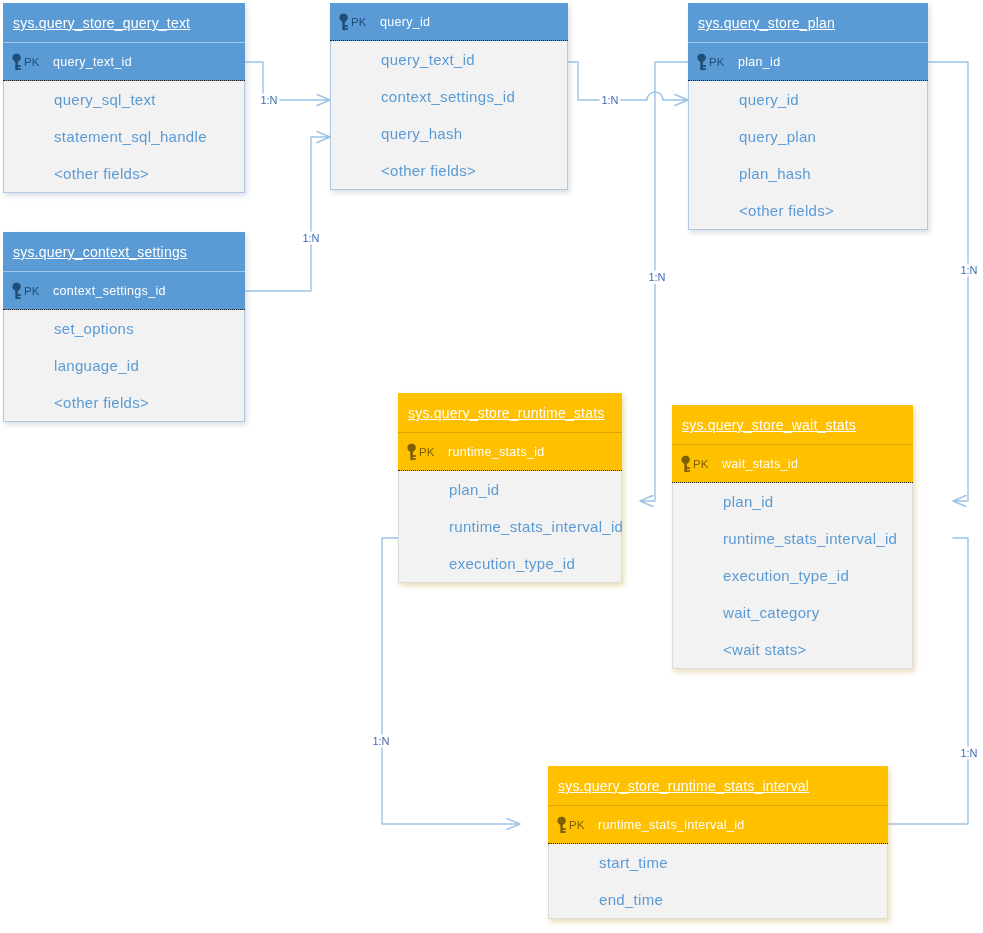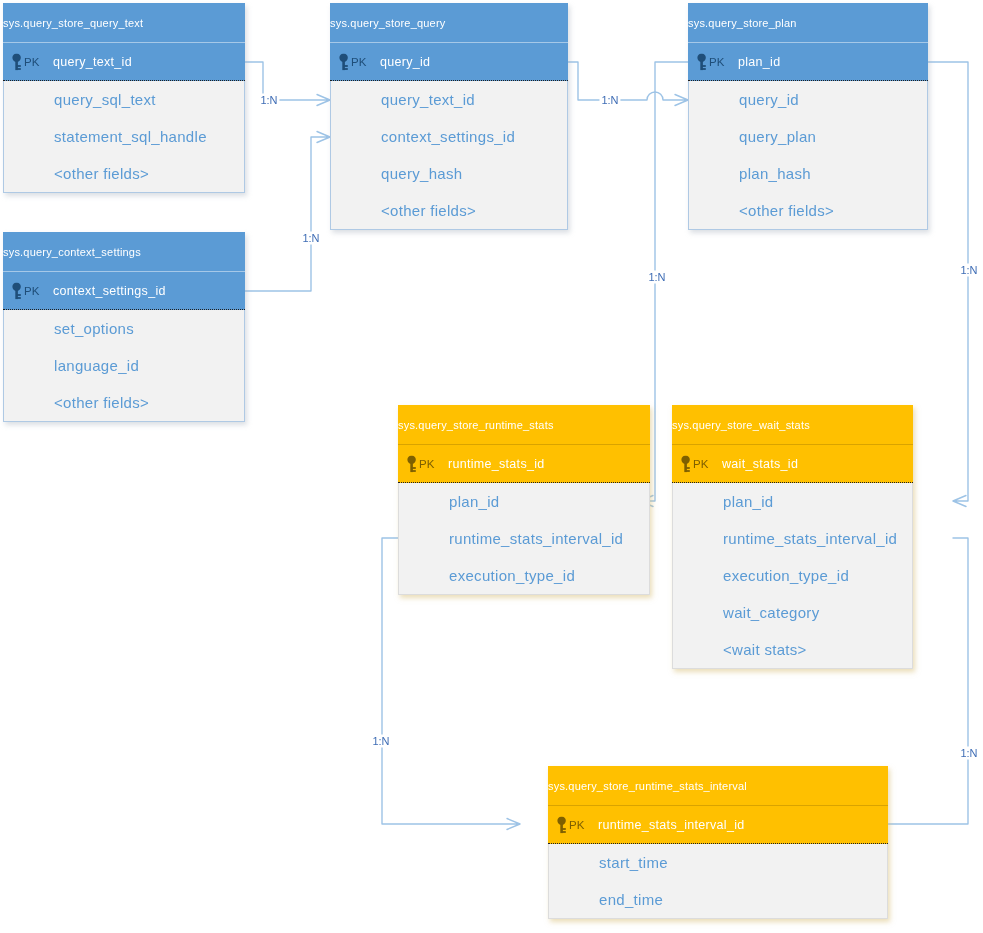--- a/index.html
+++ b/index.html
@@ -8,22 +8,22 @@
   #canvas { position:relative; width:983px; height:933px; background:#ffffff; overflow:hidden; }
   #connectors { position:absolute; left:0; top:0; width:983px; height:933px; pointer-events:none; }
   path.conn { stroke:#9DC3E6; stroke-width:1.4; fill:none; stroke-linejoin:round; stroke-linecap:round; }
 
   .table { position:absolute; }
   .blue  { box-shadow:2px 3px 5px rgba(160,172,185,.38); }
   .orange{ box-shadow:2px 3px 5px rgba(216,189,115,.5); }
   .blue .hdr, .blue .pk   { background:#5B9BD5; }
   .orange .hdr, .orange .pk { background:#FFC000; }
 
-  .hdr { height:40px; line-height:41px; color:#ffffff; font-size:11px; 
-         letter-spacing:.2px; white-space:nowrap; overflow:hidden; }
+  .hdr { height:40px; line-height:41px; color:#ffffff; font-size:14px; padding-left:10px;
+         letter-spacing:.2px; white-space:nowrap; overflow:hidden;text-decoration:underline; }
   .blue .hdr   { border-bottom:1px solid rgba(255,255,255,.45); }
   .orange .hdr { border-bottom:1px solid rgba(120,90,0,.28); }
 
   .pk { position:relative; height:38px; border-bottom:1px dotted #1f1f1f; }
   .key { position:absolute; left:8px; top:50%; transform:translateY(-50%); }
   .blue .key   { fill:#1F4E79; }
   .orange .key { fill:#7F6000; }
   .pkb { position:absolute; left:21px; top:50%; transform:translateY(-50%); font-size:11.5px; }
   .blue .pkb   { color:#1F4E79; }
   .orange .pkb { color:#7F6000; }
@@ -65,21 +65,20 @@
         <span class="pkb">PK</span>
         <span class="pkn">query_text_id</span>
       </div>
       <div class="body">
         <div class="row">query_sql_text</div>
         <div class="row">statement_sql_handle</div>
         <div class="row">&lt;other fields&gt;</div>
       </div>
     </div>
     <div class="table blue" style="left: 330px; top: 3px; width: 238px;">
-      <div class="hdr">sys.query_store_query</div>
       <div class="pk">
         <svg class="key" width="12" height="17" viewBox="0 0 12 17">
           <circle cx="5.6" cy="4.2" r="4.2"></circle>
           <rect x="4.3" y="6.5" width="2.6" height="10.2"></rect>
           <rect x="5.6" y="11.6" width="4.2" height="1.8"></rect>
           <rect x="5.6" y="14.6" width="4.2" height="1.8"></rect>
         </svg>
         <span class="pkb">PK</span>
         <span class="pkn">query_id</span>
       </div>
@@ -120,21 +119,21 @@
         </svg>
         <span class="pkb">PK</span>
         <span class="pkn">context_settings_id</span>
       </div>
       <div class="body">
         <div class="row">set_options</div>
         <div class="row">language_id</div>
         <div class="row">&lt;other fields&gt;</div>
       </div>
     </div>
-    <div class="table orange" style="left: 398px; top: 405px; width: 252px;">
+    <div class="table orange" style="left: 398px; top: 393px; width: 224px;">
       <div class="hdr">sys.query_store_runtime_stats</div>
       <div class="pk">
         <svg class="key" width="12" height="17" viewBox="0 0 12 17">
           <circle cx="5.6" cy="4.2" r="4.2"></circle>
           <rect x="4.3" y="6.5" width="2.6" height="10.2"></rect>
           <rect x="5.6" y="11.6" width="4.2" height="1.8"></rect>
           <rect x="5.6" y="14.6" width="4.2" height="1.8"></rect>
         </svg>
         <span class="pkb">PK</span>
         <span class="pkn">runtime_stats_id</span>

